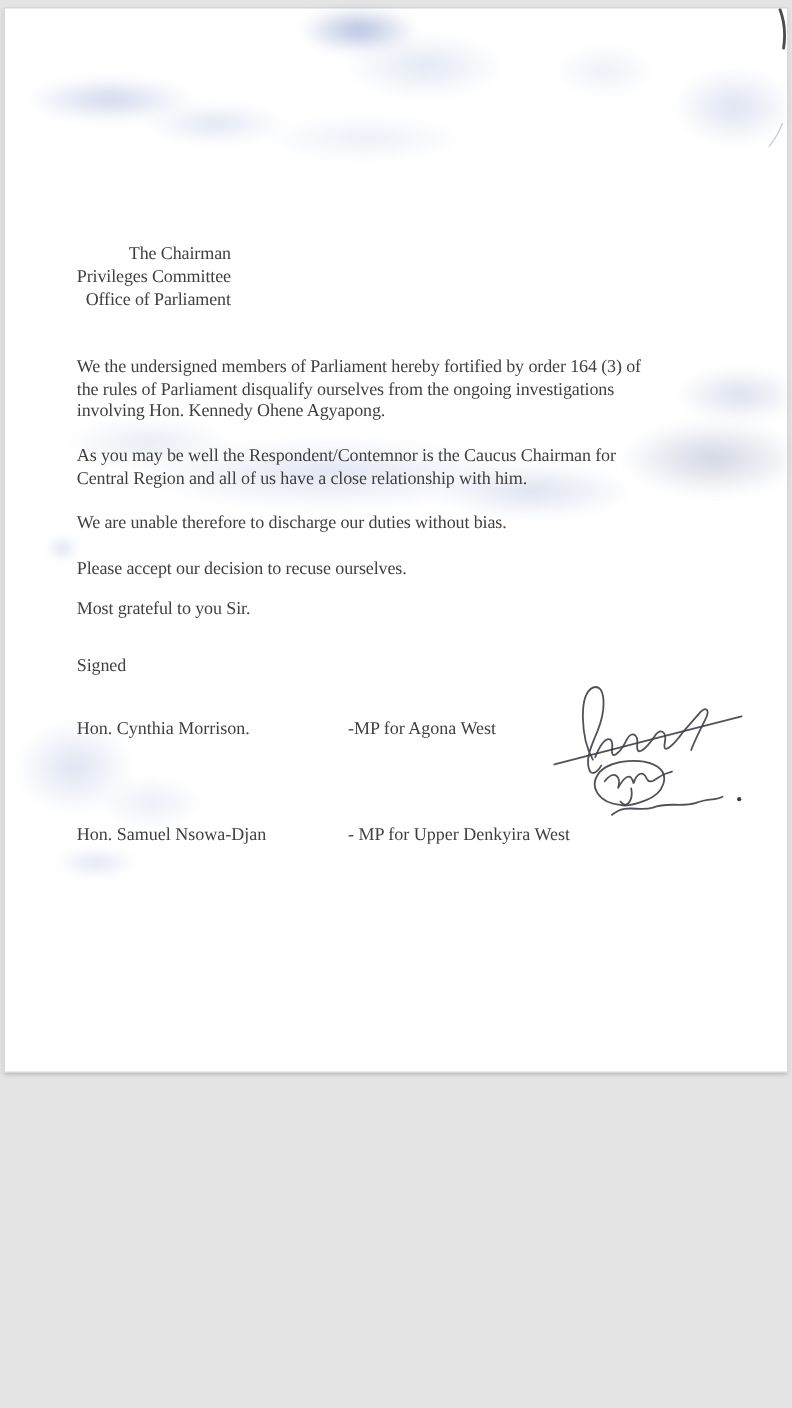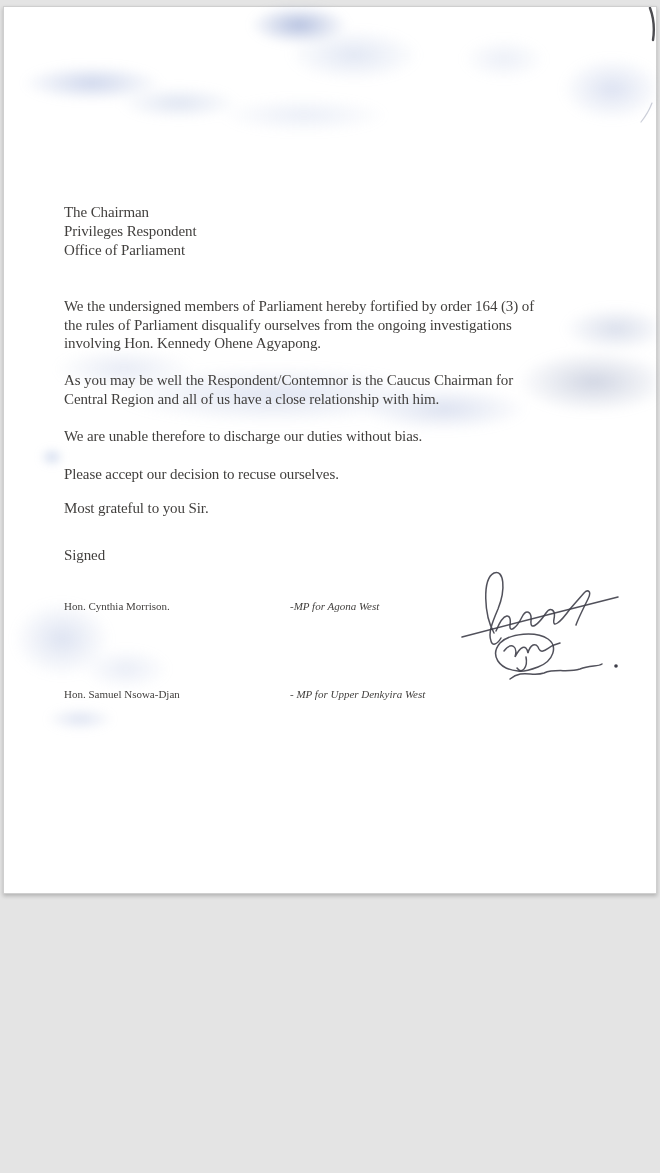--- a/index.html
+++ b/index.html
@@ -33,46 +33,46 @@
       radial-gradient(230px 42px at 270px 388px,rgba(160,175,215,0.32) 0%, rgba(160,175,215,0) 70%),
       radial-gradient(120px 32px at 440px 402px,rgba(148,165,210,0.32) 0%, rgba(148,165,210,0) 70%),
       radial-gradient(100px 30px at 120px 362px,rgba(165,180,218,0.26) 0%, rgba(165,180,218,0) 70%),
       radial-gradient(16px 11px at 48px 450px,  rgba(126,152,206,0.50) 0%, rgba(126,152,206,0) 70%),
       radial-gradient(70px 55px at 58px 632px,  rgba(152,170,214,0.32) 0%, rgba(152,170,214,0) 70%),
       radial-gradient(62px 30px at 122px 662px, rgba(160,176,218,0.22) 0%, rgba(160,176,218,0) 70%),
       radial-gradient(48px 16px at 76px 712px,  rgba(158,174,216,0.36) 0%, rgba(158,174,216,0) 70%);
   }
   .txt{position:absolute;left:60px;color:#413f3d;font-size:15px;letter-spacing:-0.1px;z-index:2;}
   .txt .line{line-height:18.5px;white-space:nowrap;}
-  .recipient .line{line-height:19px;}
+  .recipient .line{line-height:19px;text-align:right;}
   .signed{z-index:2;}
-  .sigrow{position:absolute;left:60px;display:flex;z-index:2;color:#413f3d;font-size:11px;}
+  .sigrow{position:absolute;left:60px;display:flex;z-index:2;color:#413f3d;font-size:15px;}
   .sigrow .name{width:226px;white-space:nowrap;}
-  .sigrow .constituency{white-space:nowrap;font-style:italic;}
+  .sigrow .constituency{white-space:nowrap;}
   .signatures{position:absolute;left:456px;top:556px;z-index:3;}
   .signatures path{fill:none;stroke:#3e3e49;stroke-width:1.5;stroke-linecap:round;opacity:0.9;}
   .corner-mark{position:absolute;left:0;top:0;width:652px;height:140px;z-index:3;}
   .corner-mark path{fill:none;stroke-linecap:round;}
 </style>
 </head>
 <body>
 
 <div class="screen">
   <div class="paper">
 
     <div class="smudges"></div>
 
     <svg class="corner-mark" viewBox="0 0 652 140">
       <path d="M646,1 C649,9 651,20 649,33" stroke="#2e2e33" stroke-width="2.4" opacity="0.85"></path>
       <path d="M648,96 C645,104 641,110 637,115" stroke="#9aa0b4" stroke-width="1.2" opacity="0.5"></path>
     </svg>
 
     <div class="txt recipient" style="top:196px">
       <div class="line">The Chairman</div>
-      <div class="line">Privileges Respondent</div>
+      <div class="line">Privileges Committee</div>
       <div class="line">Office of Parliament</div>
     </div>
 
     <div class="txt" style="top:290px">
       <div class="line">We the undersigned members of Parliament hereby fortified by order 164 (3) of</div>
       <div class="line">the rules of Parliament disqualify ourselves from the ongoing investigations</div>
       <div class="line">involving Hon. Kennedy Ohene Agyapong.</div>
     </div>
 
     <div class="txt" style="top:420px">

